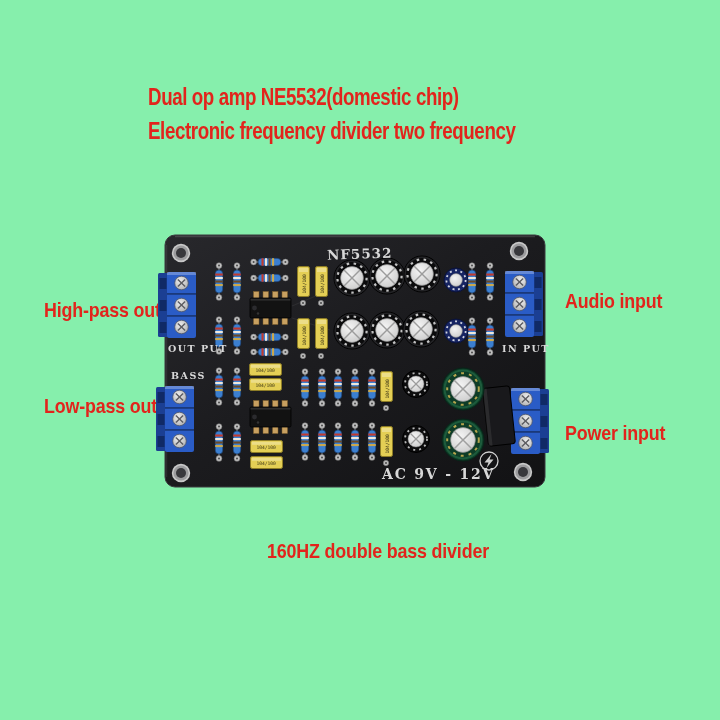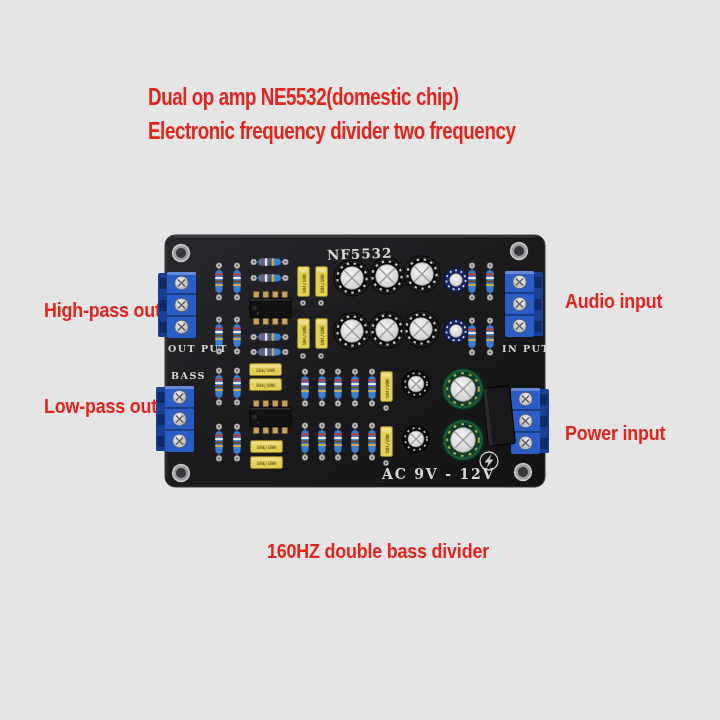--- a/index.html
+++ b/index.html
@@ -1,20 +1,20 @@
 <!DOCTYPE html>
 <html style="--annotation-red: #e2241c; --pcb: #1c1c1f; --terminal-blue: #2a5cc6; --film-yellow: #e4cf55; --resistor-blue: #3b7fd0; --cap-green: #0e3c27; --cap-blue: #162462; --silkscreen: #d8d8d8;"><head>
 <meta charset="utf-8">
 <style>
   html,body{margin:0;padding:0;}
   body{
     width:720px;height:720px;background:#fdfdfd;
     font-family:"Liberation Sans",sans-serif;
   }
-  .scene{position:relative;width:720px;height:720px;overflow:hidden;background:#e5e5e5;}
+  .scene{position:relative;width:720px;height:720px;overflow:hidden;background:#86efac;}
   .red-label{
     position:absolute;font-weight:700;color:var(--annotation-red,#e2241c);
     white-space:nowrap;transform-origin:0 50%;line-height:1.1;
   }
   .headline{font-size:24px;letter-spacing:-0.5px;transform:scaleX(0.78);}
   .sidelabel{font-size:21px;letter-spacing:-0.2px;transform:scaleX(0.85);}
   .pcb-svg{position:absolute;left:0;top:0;}
   .silk{font-family:"DejaVu Serif",serif;font-weight:700;fill:var(--silkscreen,#d8d8d8);}
 </style>
 </head>

